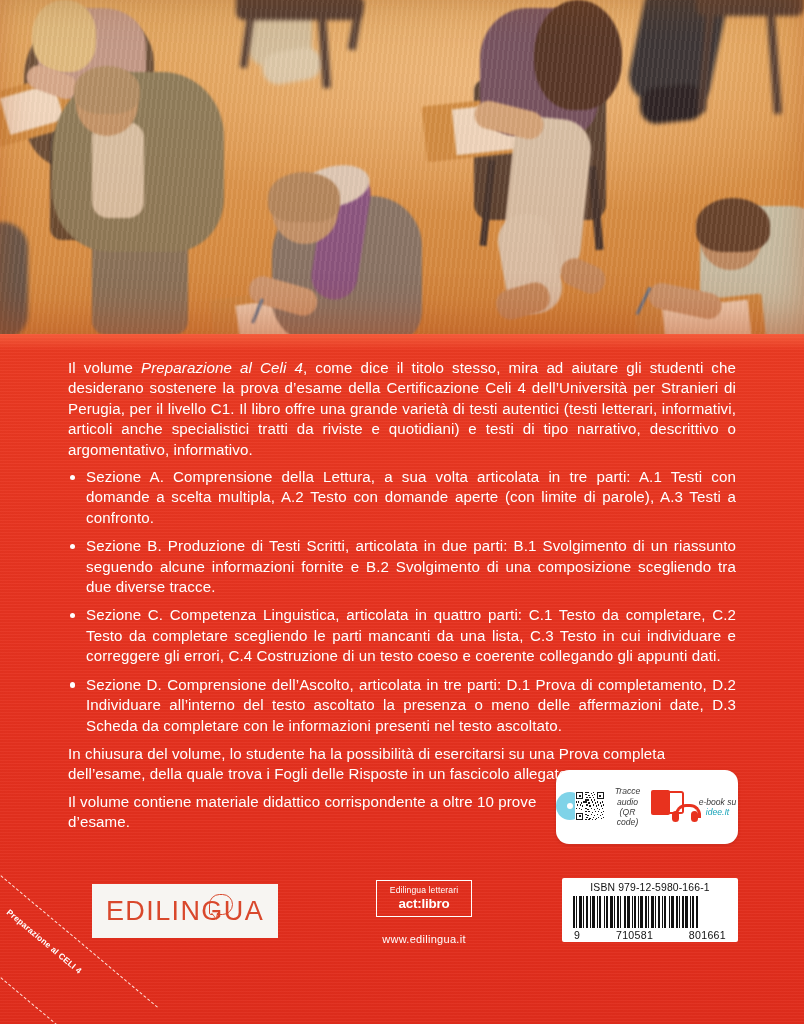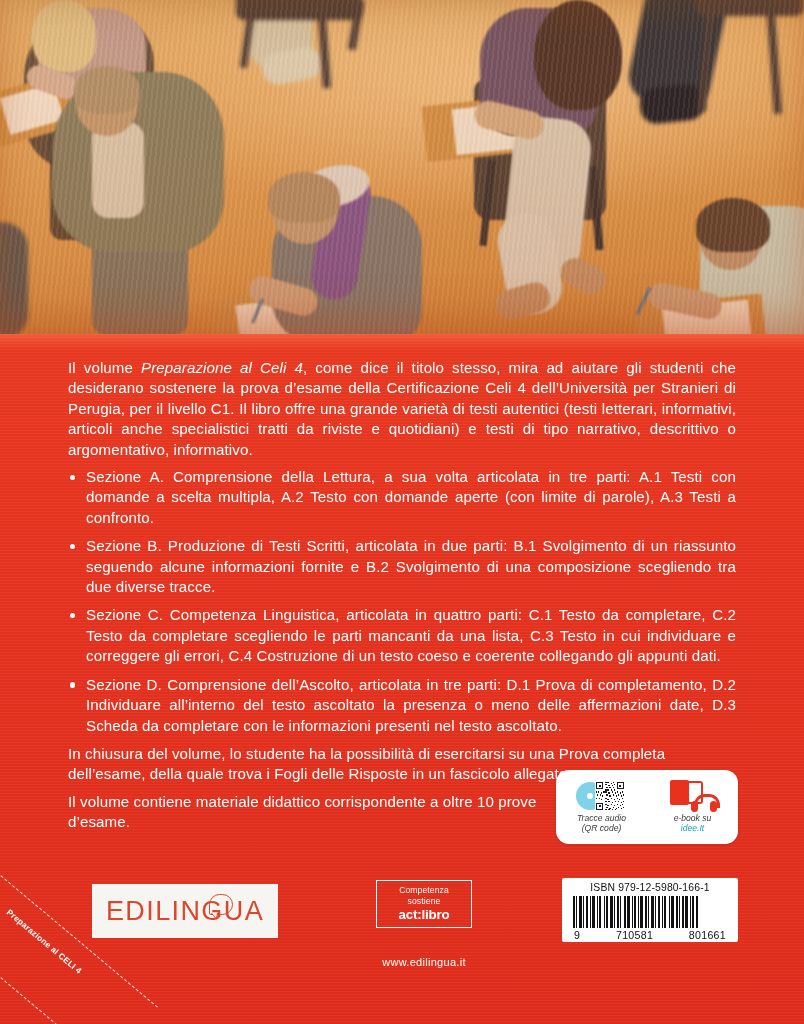--- a/index.html
+++ b/index.html
@@ -80,21 +80,21 @@
   .narrow{width:470px;}
 
   
   .media-badge{
     position:absolute;left:556px;top:770px;width:182px;height:74px;
     background:#ffffff;border-radius:13px;
     box-shadow:0 1px 3px rgba(120,20,10,.25);
     display:flex;align-items:center;justify-content:space-around;
   }
   .media-cell{
-    display:flex;flex-direction:column;align-items:center;justify-content:center;
+    display:flex;flex-direction:row;align-items:center;justify-content:center;
     width:50%;
   }
   .media-art{height:30px;display:flex;align-items:center;justify-content:center;margin-bottom:2px;}
   .media-cap{
     font-size:8.6px;line-height:10.4px;font-style:italic;color:#3b3b3b;text-align:center;
   }
   .media-cap .lnk{color:#17a3b8;font-style:italic;}
 
   
   .cd-qr{position:relative;width:52px;height:30px;}
@@ -154,21 +154,21 @@
     text-align:center;
   }
   .aa-box{
     border:1.6px solid #ffffff;padding:4px 6px 5px;
   }
   .aa-top{font-size:8.6px;color:#ffffff;line-height:11px;letter-spacing:.1px;}
   .aa-word{
     font-size:13.4px;font-weight:bold;color:#ffffff;letter-spacing:-.2px;line-height:15px;
   }
   .aa-url{
-    margin-top:28px;font-size:11px;color:#ffffff;letter-spacing:.3px;text-align:center;
+    margin-top:16px;font-size:11px;color:#ffffff;letter-spacing:.3px;text-align:center;
   }
 
   .barcode-box{
     position:absolute;left:562px;top:878px;width:176px;height:64px;background:#ffffff;
     border-radius:2px;padding:4px 0 0;box-sizing:border-box;
   }
   .isbn-line{
     font-size:10.4px;color:#111;text-align:center;letter-spacing:.15px;line-height:12px;
   }
   .bars{
@@ -421,21 +421,21 @@
 
   <div class="logo-box">
     <div class="logo-word">
       <span>EDILINGUA</span>
       <span class="logo-bubble"></span>
     </div>
   </div>
 
   <div class="actionaid">
     <div class="aa-box">
-      <div class="aa-top">Competenza sostiene</div>
+      <div class="aa-top">Edilingua letterari</div>
       <div class="aa-word">act:libro</div>
     </div>
     <div class="aa-url">www.edilingua.it</div>
   </div>
 
   <div class="barcode-box">
     <div class="isbn-line">ISBN 979-12-5980-166-1</div>
     <div class="bars">
       <i style="width:2px"></i>
         <i class="sp" style="width:1px"></i>

